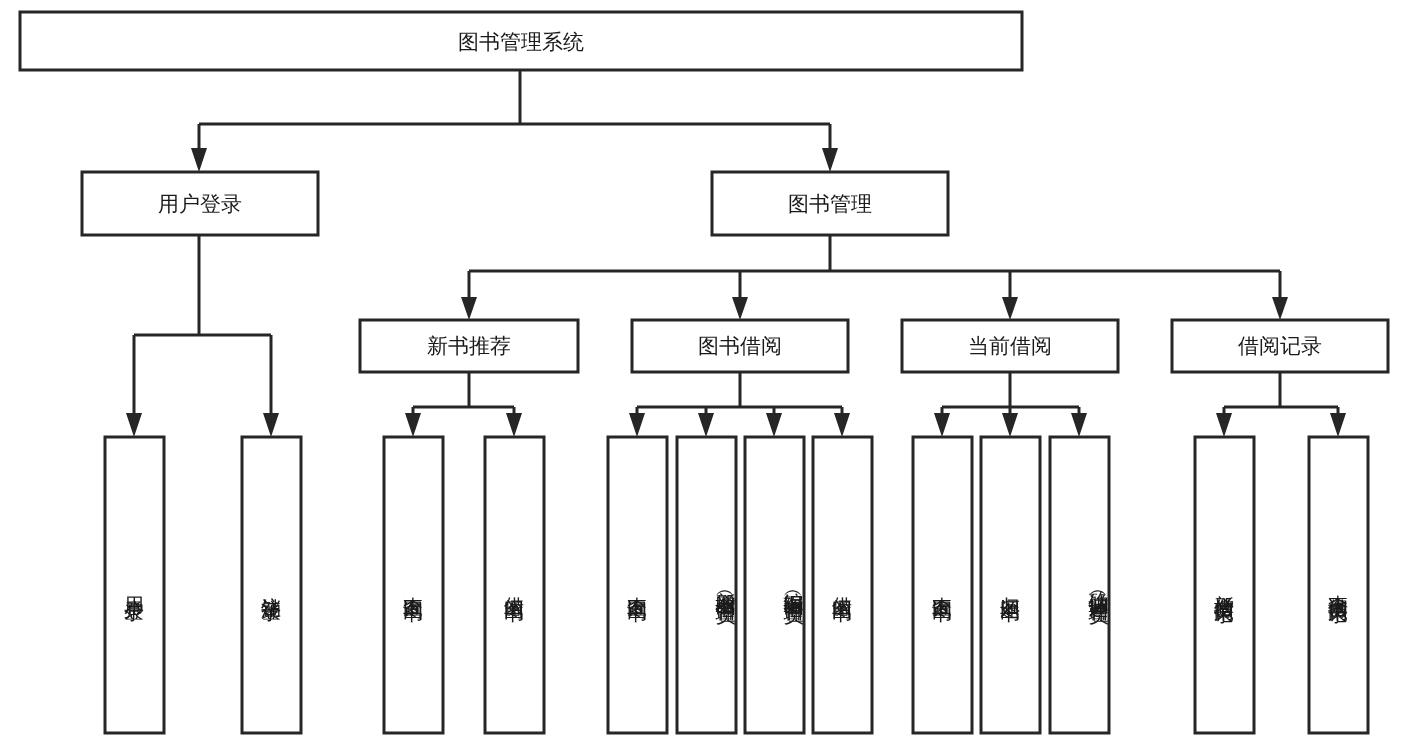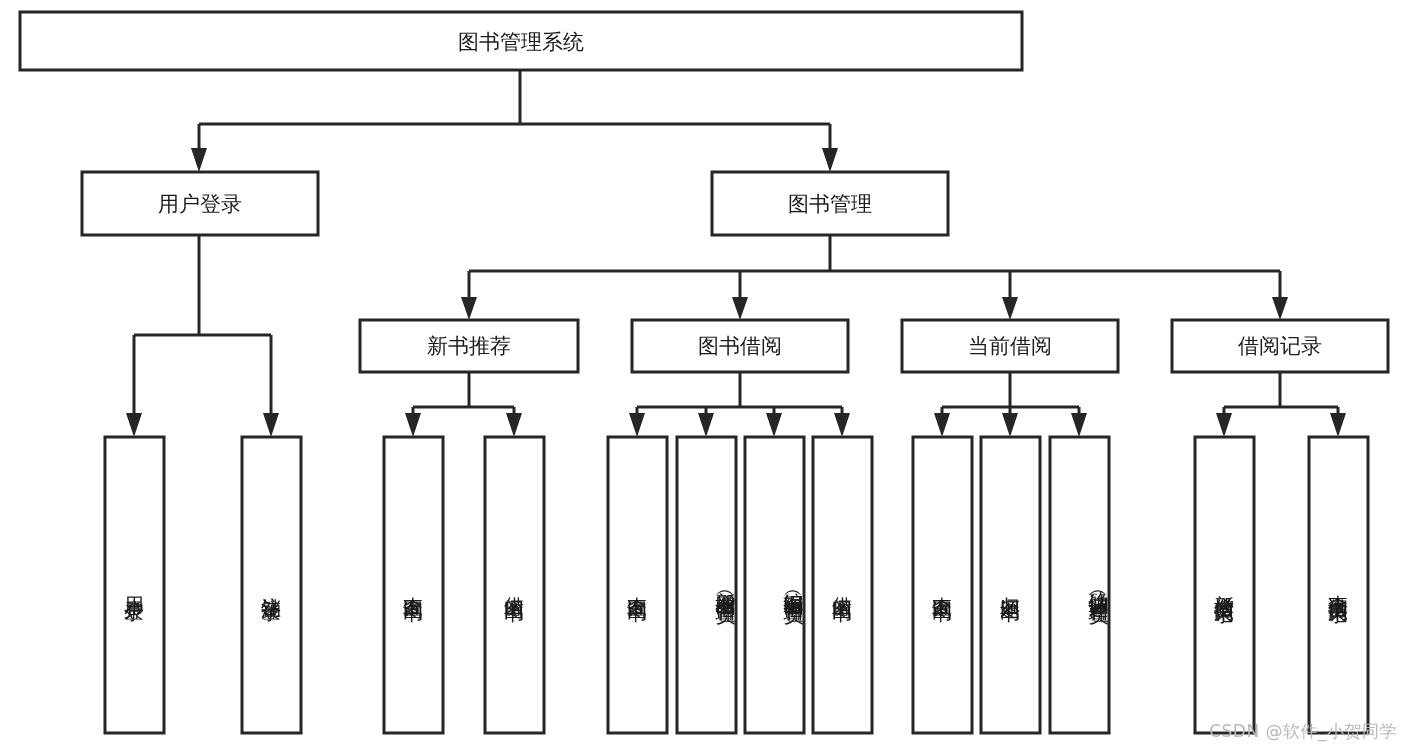--- a/index.html
+++ b/index.html
@@ -221,14 +221,13 @@
   <div class="node-label-v" style="left:608px;  top:437px; width:59px; height:296px;">查询图书</div>
   <div class="node-label-v" style="left:677px;  top:437px; width:59px; height:296px; align-items:flex-start;">新增图书（管理员）</div>
   <div class="node-label-v" style="left:745px;  top:437px; width:59px; height:296px; align-items:flex-start;">编辑图书（管理员）</div>
   <div class="node-label-v" style="left:813px;  top:437px; width:59px; height:296px;">借阅图书</div>
   <div class="node-label-v" style="left:913px;  top:437px; width:59px; height:296px;">查询图书</div>
   <div class="node-label-v" style="left:981px;  top:437px; width:59px; height:296px;">归还图书</div>
   <div class="node-label-v" style="left:1050px; top:437px; width:59px; height:296px; align-items:flex-start;">确认归还（管理员）</div>
   <div class="node-label-v" style="left:1195px; top:437px; width:59px; height:296px;">新增借阅记录</div>
   <div class="node-label-v" style="left:1309px; top:437px; width:59px; height:296px;">查询借阅记录</div>
 
-  <div class="watermark">CSDN @软件_小贺同学</div>
 </div>
 
 </body></html>

